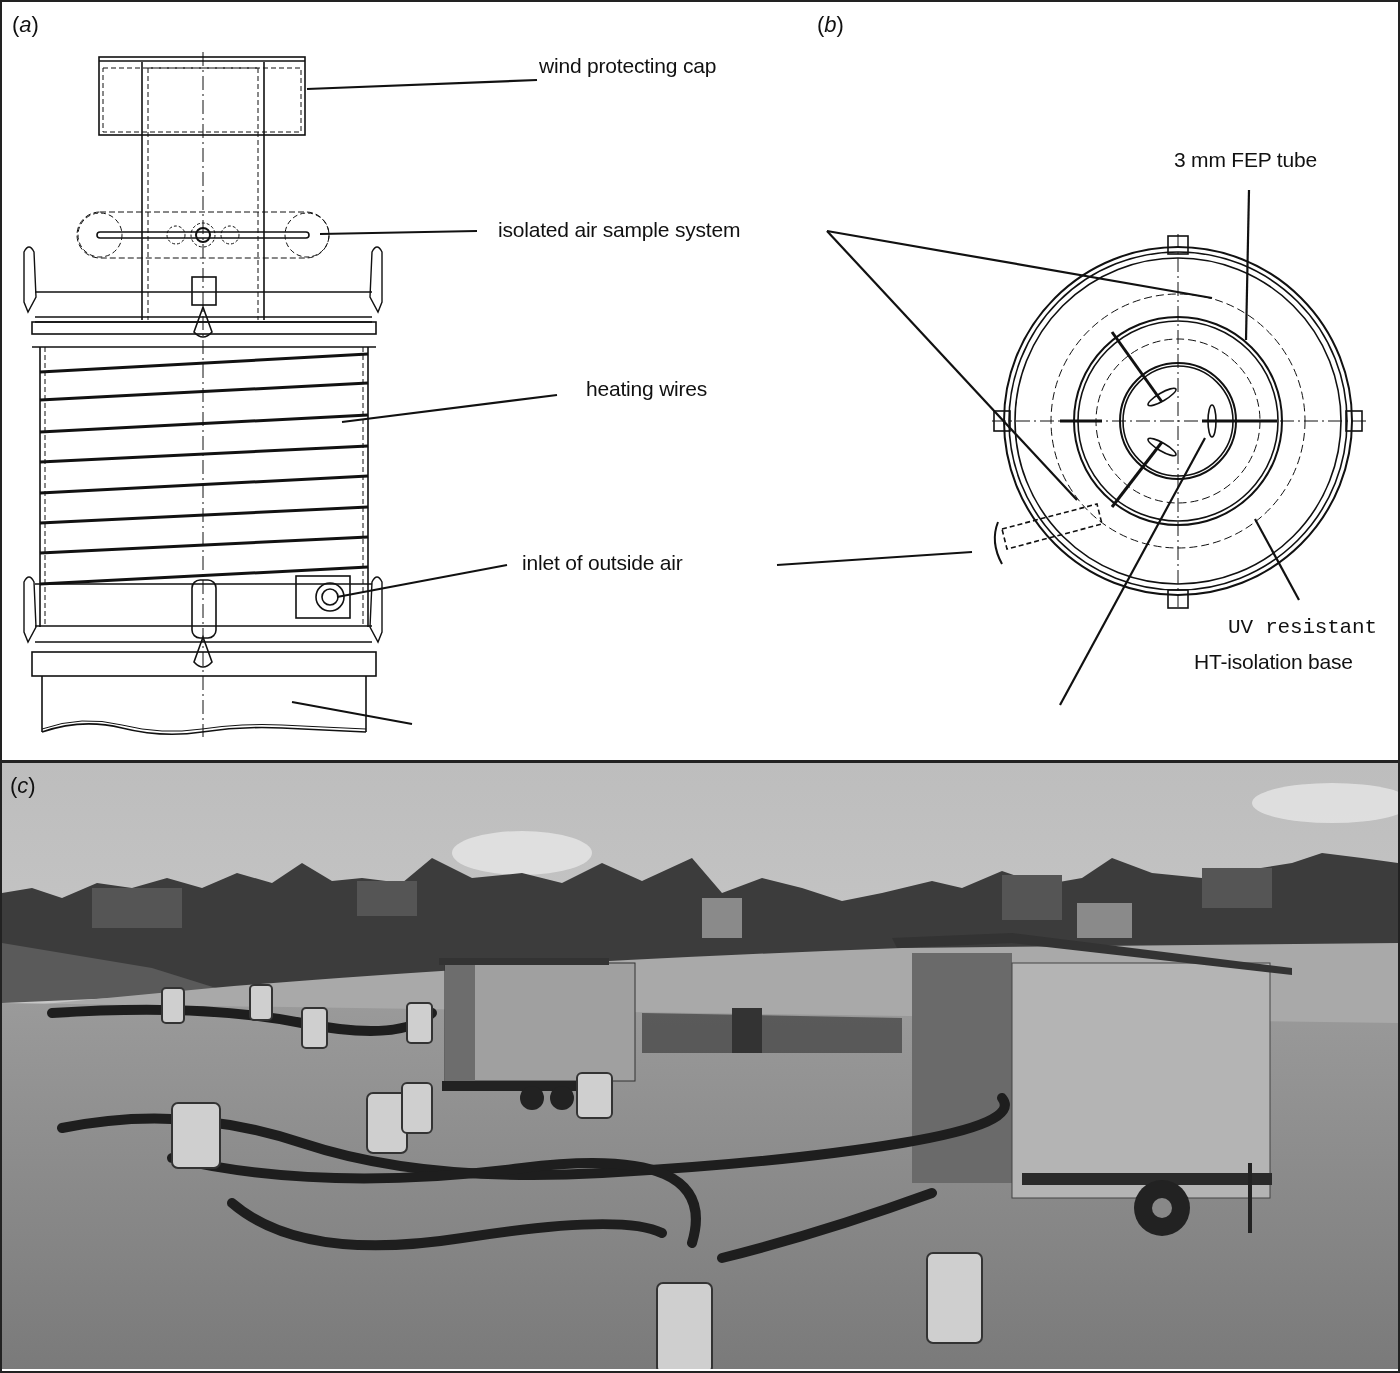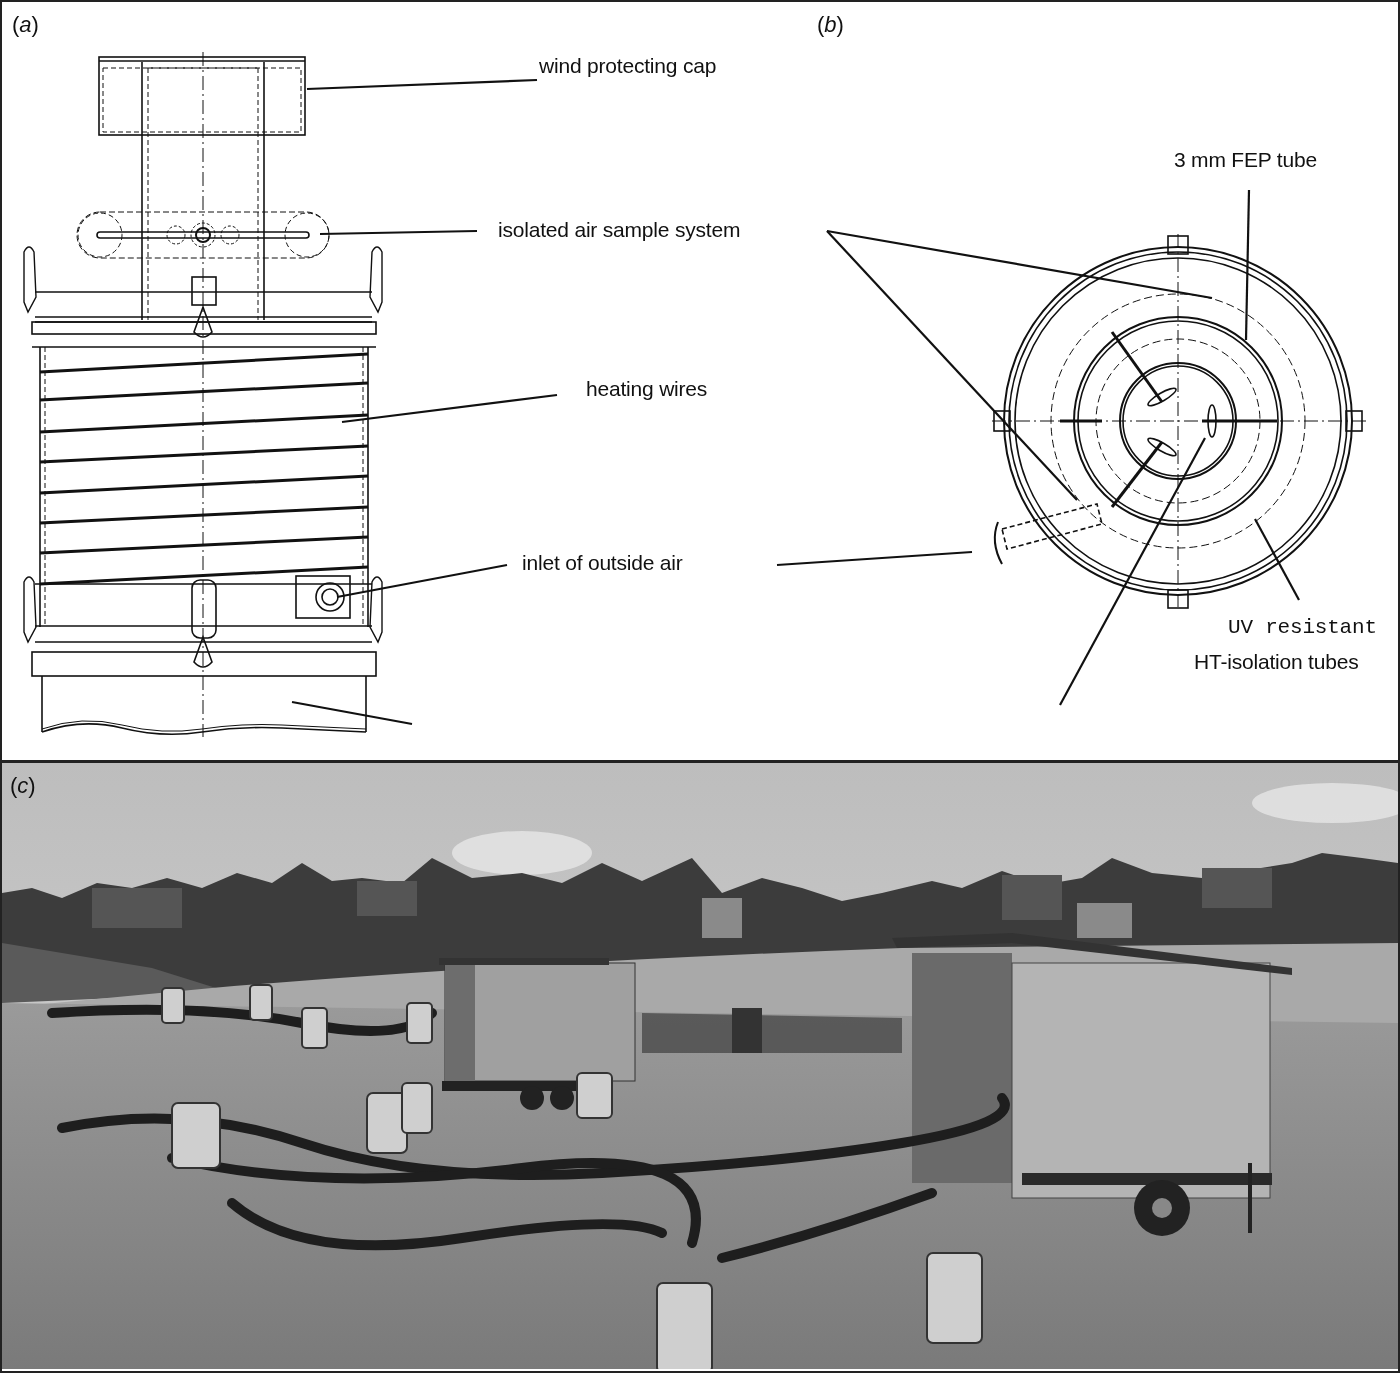--- a/index.html
+++ b/index.html
@@ -148,21 +148,21 @@
     </g>
   </svg>
 
   <div class="ann" style="left:537px;top:52px;">wind protecting cap</div>
   <div class="ann" style="left:496px;top:216px;text-align:center;">isolated air sample system</div>
   <div class="ann" style="left:572px;top:375px;margin-left:12px;">heating wires</div>
   <div class="ann" style="left:520px;top:549px;">inlet of outside air</div>
 
   <div class="ann" style="left:1172px;top:146px;">3 mm FEP tube</div>
   <div class="ann" style="left:1226px;top:614px;font-family:Liberation Mono, monospace;">UV resistant</div>
-  <div class="ann" style="left:1192px;top:648px;">HT-isolation tubes</div>
+  <div class="ann" style="left:1192px;top:648px;">HT-isolation base</div>
 </div>
 
 <div class="divider"></div>
 
 <div class="panel-photo">
   <svg width="1396" height="606" viewBox="0 0 1396 606">
     <defs>
       <linearGradient id="sky" x1="0" y1="0" x2="0" y2="1">
         <stop offset="0" stop-color="#bdbdbd"></stop>
         <stop offset="1" stop-color="#d6d6d6"></stop>

